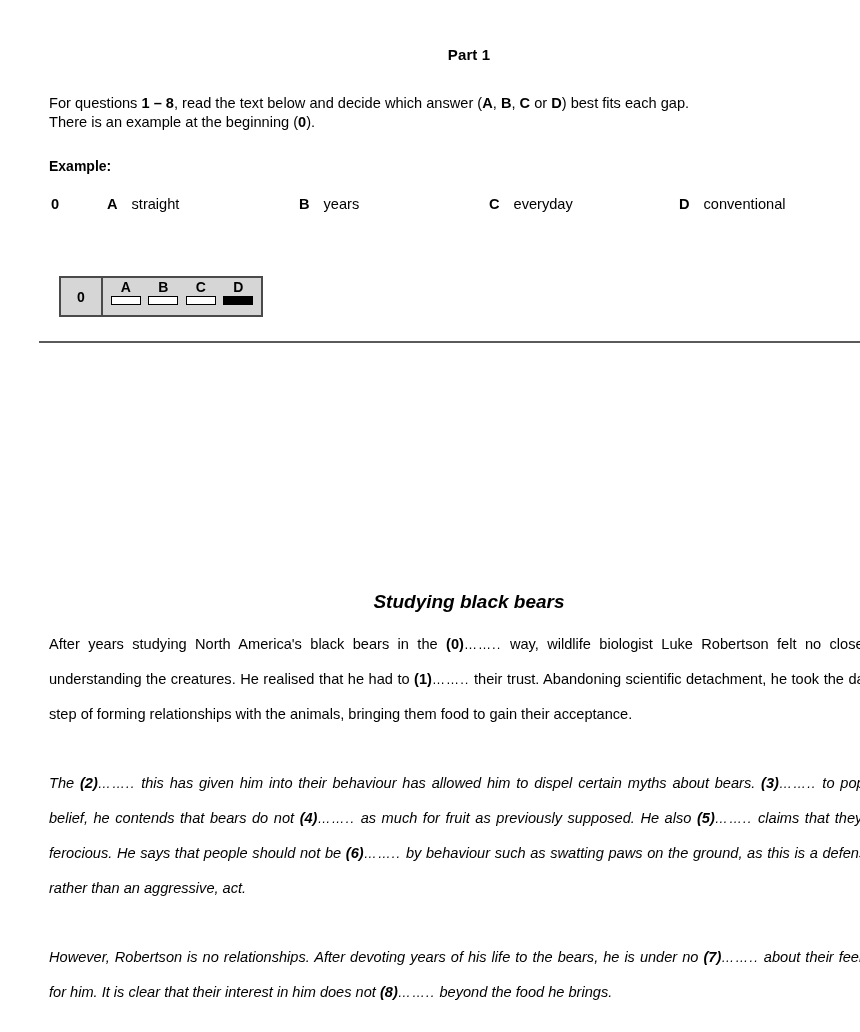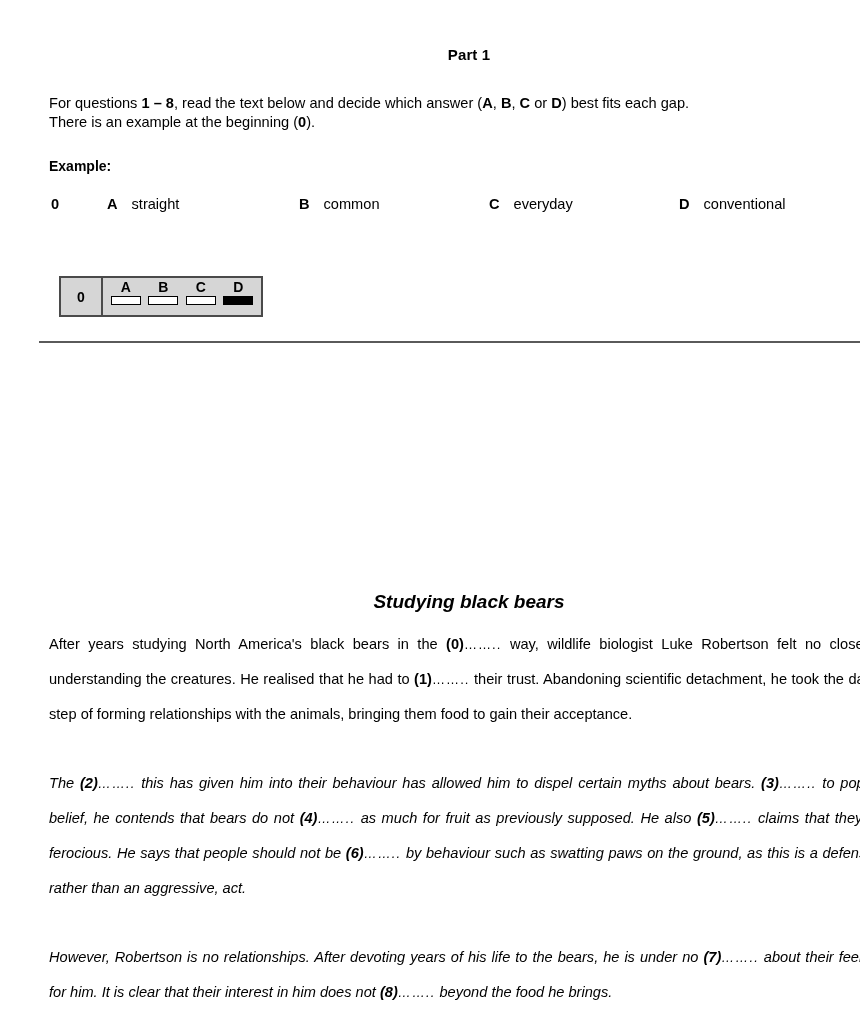--- a/index.html
+++ b/index.html
@@ -179,21 +179,21 @@
   <h1 class="part-title">Part 1</h1>
 
   <p class="instructions"><span>For questions </span><span class="b">1 – 8</span><span>, read the text below and decide which answer (</span><span class="b">A</span><span>, </span><span class="b">B</span><span>, </span><span class="b">C</span><span> or </span><span class="b">D</span><span>) best fits each gap.</span><br><span>There is an example at the beginning (</span><span class="b">0</span><span>).</span></p>
 
 
   <p class="example-label">Example:</p>
 
   <div class="options-row">
     <div class="opt opt-0">0</div>
     <div class="opt opt-a"><span class="letter">A</span><span>straight</span></div>
-    <div class="opt opt-b"><span class="letter">B</span><span>common</span></div>
+    <div class="opt opt-b"><span class="letter">B</span><span>years</span></div>
     <div class="opt opt-c"><span class="letter">C</span><span>everyday</span></div>
     <div class="opt opt-d"><span class="letter">D</span><span>conventional</span></div>
   </div>
 
   <div class="answer-grid" style="background: rgb(214, 214, 214); border-color: rgb(74, 74, 74);">
     <div class="grid-num" style="border-right-color: rgb(74, 74, 74);">0</div>
     <div class="grid-opts">
       <div class="grid-opt">
         <span class="gl">A</span>
         <span class="bubble" style="background: rgb(255, 255, 255);"></span>

